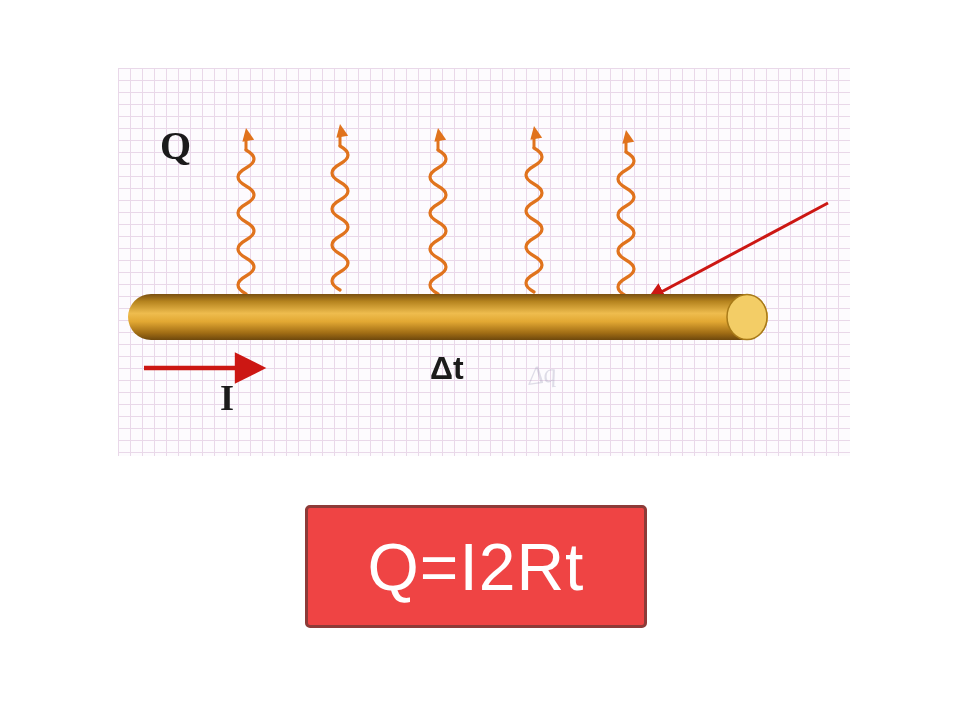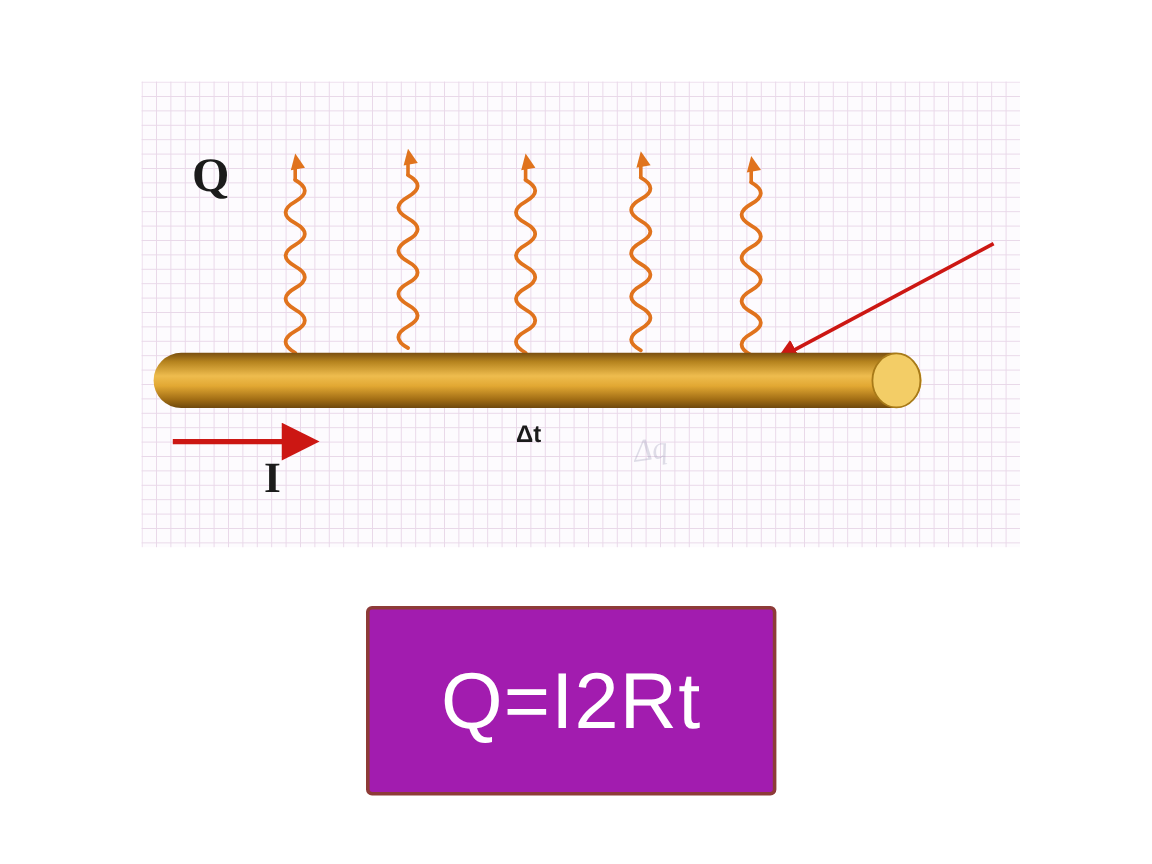--- a/index.html
+++ b/index.html
@@ -21,27 +21,27 @@
   }
   .diagram svg{position:absolute;left:0;top:0;}
 
   .dlabel{
     position:absolute;color:#1b1b1b;
     font-family:"Liberation Serif",serif;line-height:1;
     white-space:nowrap;
   }
   .q-label{left:42px;top:58px;font-size:40px;font-weight:600;}
   .i-label{left:102px;top:312px;font-size:36px;font-weight:600;}
-  .dt-label{left:312px;top:284px;font-size:20px;font-weight:700;font-family:"Liberation Sans",sans-serif;}
+  .dt-label{left:312px;top:284px;font-size:32px;font-weight:700;font-family:"Liberation Sans",sans-serif;}
   .watermark{left:410px;top:294px;font-size:26px;color:#8f8fae;opacity:.28;font-style:italic;transform:rotate(-8deg);}
 
   
   .formula-box{
-    position:absolute;left:305px;top:505px;width:342px;height:158px;
-    background:#a21caf;border:3px solid #8d3b38;border-radius:5px;
+    position:absolute;left:305px;top:505px;width:342px;height:123px;
+    background:#ef4444;border:3px solid #8d3b38;border-radius:5px;
     box-sizing:border-box;
     display:flex;align-items:center;justify-content:center;
   }
   .formula-text{
     color:#ffffff;font-size:66px;letter-spacing:1px;
     font-family:"Liberation Sans",sans-serif;
   }
 </style>
 </head>
 <body>

